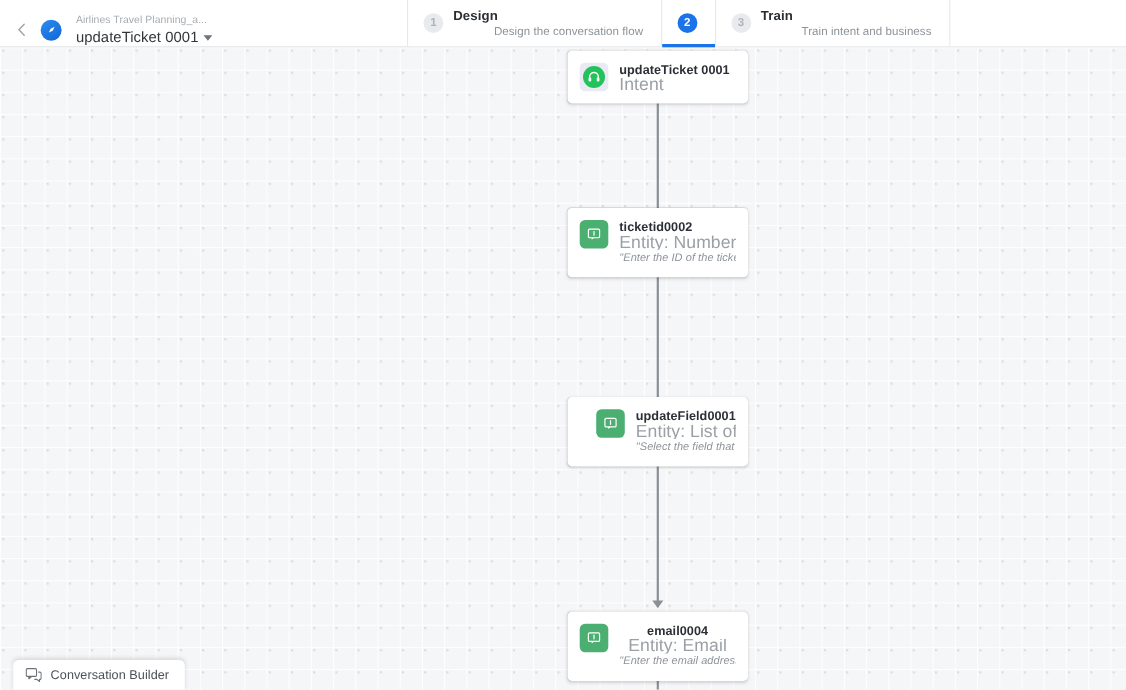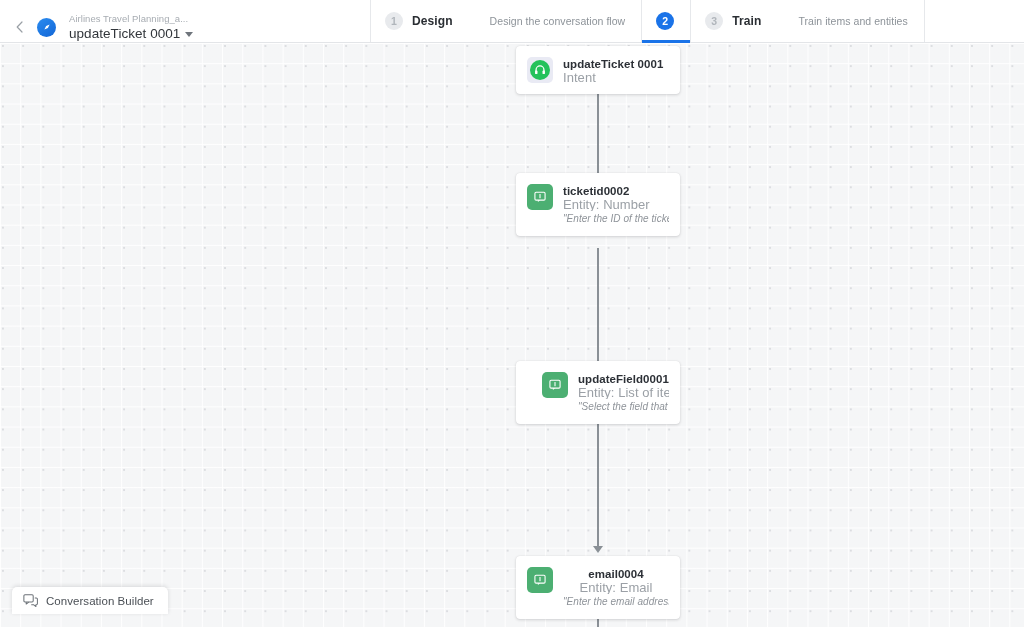--- a/index.html
+++ b/index.html
@@ -128,21 +128,21 @@
     color: #b0b5bb;
     font-size: 10.5px;
     display: flex;
     align-items: center;
     justify-content: center;
     flex: none;
     font-weight: 600;
   }
   .step.active .step-num { background: #1a73e8; color: #ffffff; }
 
-  .step-text { display: flex; line-height: 1; }
+  .step-text { display: flex; flex-direction: column; line-height: 1; }
   .step-name {
     font-size: 12px;
     font-weight: 700;
     color: #2a2e33;
     line-height: 15px;
     letter-spacing: 0.1px;
   }
   .step-desc {
     font-size: 10.5px;
     color: #8d9399;
@@ -254,21 +254,21 @@
   .node-title {
     font-size: 11.5px;
     font-weight: 700;
     color: #2c3036;
     line-height: 14px;
     letter-spacing: 0.05px;
     white-space: nowrap;
     overflow: hidden;
   }
   .node-sub {
-    font-size: 13px;
+    font-size: 16px;
     color: #9ba0a6;
     line-height: 13px;
     letter-spacing: 0.05px;
     white-space: nowrap;
     overflow: hidden;
   }
   .node-prompt {
     font-size: 10px;
     color: #8e9399;
     font-style: italic;
@@ -276,21 +276,21 @@
     letter-spacing: 0.05px;
     white-space: nowrap;
     overflow: hidden;
     margin-top: 1px;
   }
 
   
   .conv-builder {
     position: absolute;
     left: 12px;
-    bottom: 13px;
+    bottom: 0;
     height: 27px;
     background: #ffffff;
     border-radius: 5px 5px 0 0;
     box-shadow: 0 -1px 4px rgba(33,38,44,0.14);
     display: flex;
     align-items: center;
     gap: 8px;
     padding: 0 14px 0 11px;
     cursor: pointer;
     z-index: 40;
@@ -341,21 +341,21 @@
     </div>
 
     <div class="step active">
       <div class="step-num">2</div>
     </div>
 
     <div class="step">
       <div class="step-num">3</div>
       <div class="step-text">
         <div class="step-name">Train</div>
-        <div class="step-desc">Train items and entities</div>
+        <div class="step-desc">Train intent and business</div>
       </div>
     </div>
 
   </div>
 
   <div class="header-spacer"></div>
 </div>
 
 <div class="canvas">
   <div class="flow-layer">
@@ -380,21 +380,21 @@
             <rect x="9.9" y="7.6" width="2.9" height="4.2" rx="1.15" fill="#ffffff"></rect>
           </svg>
         </div>
       </div>
       <div class="node-body">
         <div class="node-title">updateTicket 0001</div>
         <div class="node-sub">Intent</div>
       </div>
     </div>
 
-    <div class="node" style="top:130px;">
+    <div class="node" style="top:146px;">
       <div class="node-icon entity">
         <svg width="14" height="14" viewBox="0 0 16 16" aria-hidden="true">
           <rect x="2.2" y="2.6" width="11.6" height="9" rx="1.3" stroke="#ffffff" stroke-width="1.25" fill="none"></rect>
           <path d="M5.6 11.6 L5.6 13.6 L8.2 11.6" fill="#ffffff"></path>
           <line x1="8" y1="5.1" x2="8" y2="8.9" stroke="#ffffff" stroke-width="1.25" stroke-linecap="round"></line>
         </svg>
       </div>
       <div class="node-body">
         <div class="node-title">ticketid0002</div>
         <div class="node-sub">Entity: Number</div>

